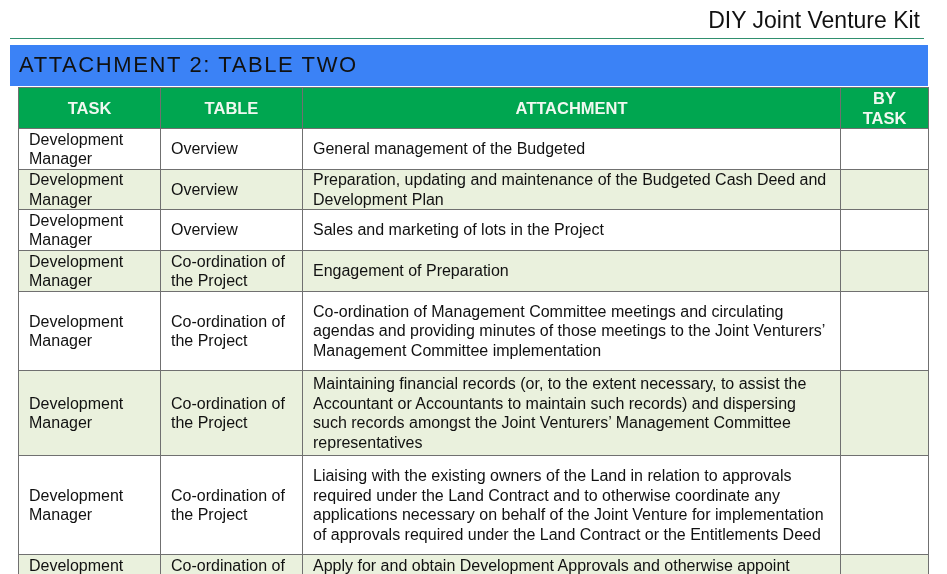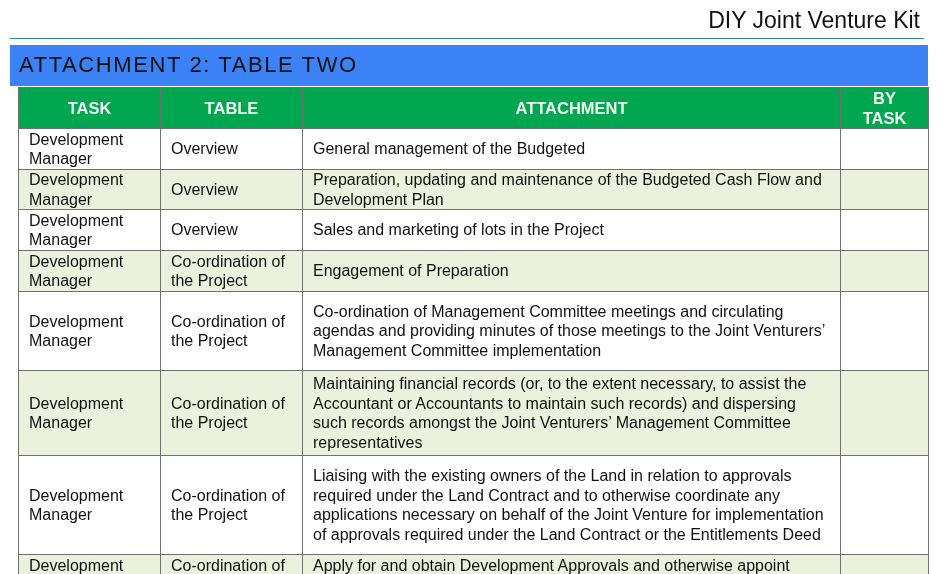--- a/index.html
+++ b/index.html
@@ -76,21 +76,21 @@
   <tbody>
     <tr class="plain" style="height:41px">
       <td class="role">Development Manager</td>
       <td>Overview</td>
       <td>General management of the Budgeted</td>
       <td></td>
     </tr>
     <tr class="alt" style="height:40px">
       <td class="role">Development Manager</td>
       <td>Overview</td>
-      <td>Preparation, updating and maintenance of the Budgeted Cash Flow and Development Plan</td>
+      <td>Preparation, updating and maintenance of the Budgeted Cash Deed and Development Plan</td>
       <td></td>
     </tr>
     <tr class="plain" style="height:41px">
       <td class="role">Development Manager</td>
       <td>Overview</td>
       <td>Sales and marketing of lots in the Project</td>
       <td></td>
     </tr>
     <tr class="alt" style="height:41px">
       <td class="role">Development Manager</td>

